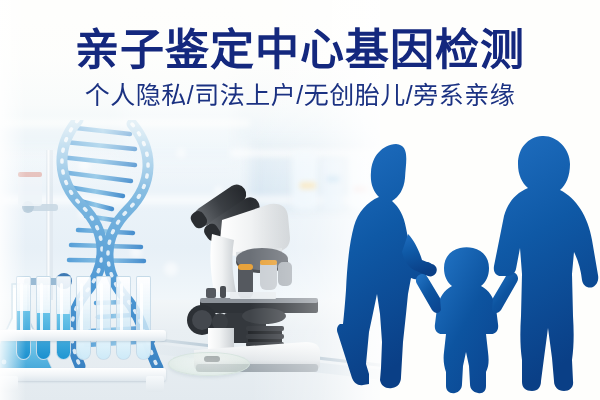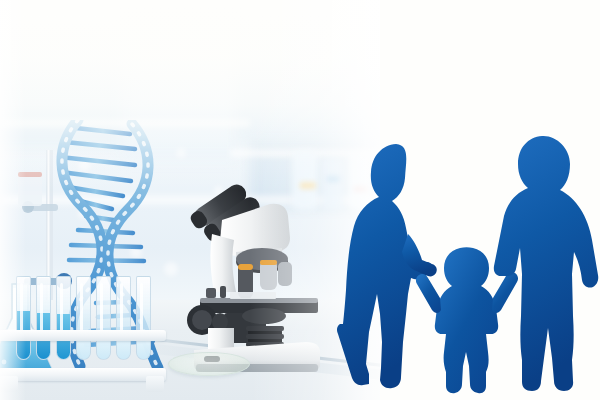--- a/index.html
+++ b/index.html
@@ -503,14 +503,18 @@
           C247 158 252 161 257 159
           C261 157 263 152 262 147
           L256 112
           C252 88 240 70 224 62
           C230 57 234 48 234 36
           C234 20 220 7 206 8 Z"></path>
       </g>
     </svg>
   </div>
 
+  <div class="title-block">
+    <h1 class="main-title">亲子鉴定中心基因检测</h1>
+    <p class="sub-title">个人隐私/司法上户/无创胎儿/旁系亲缘</p>
+  </div>
 
 </div>
 
 </body></html>

